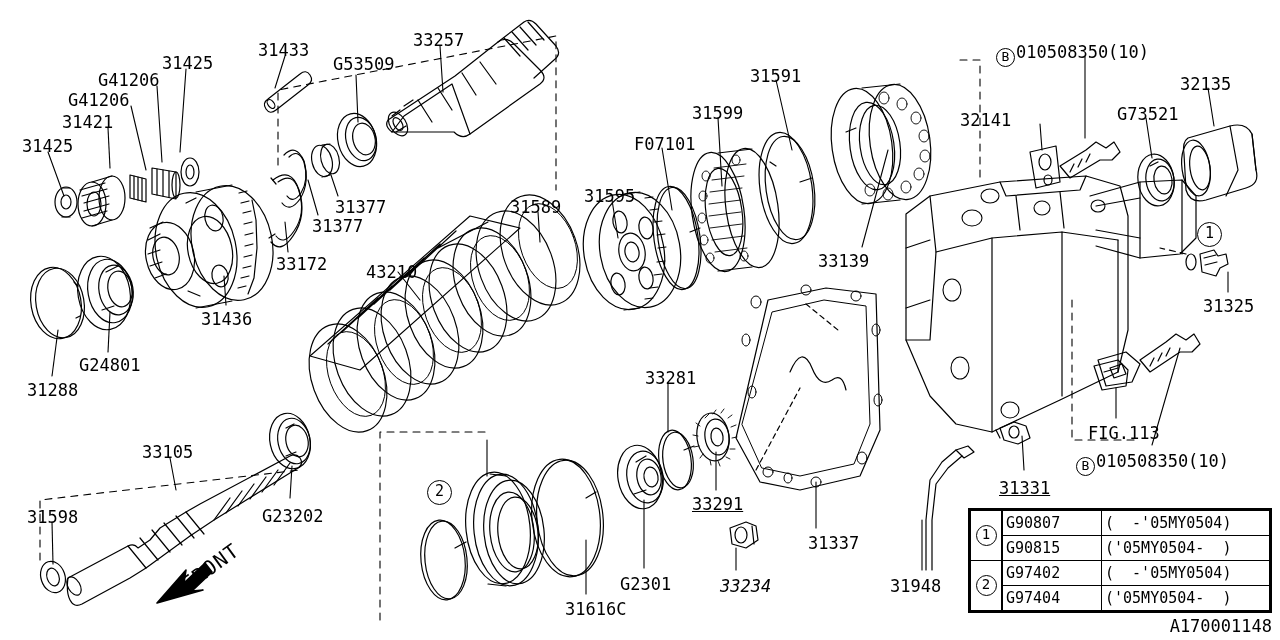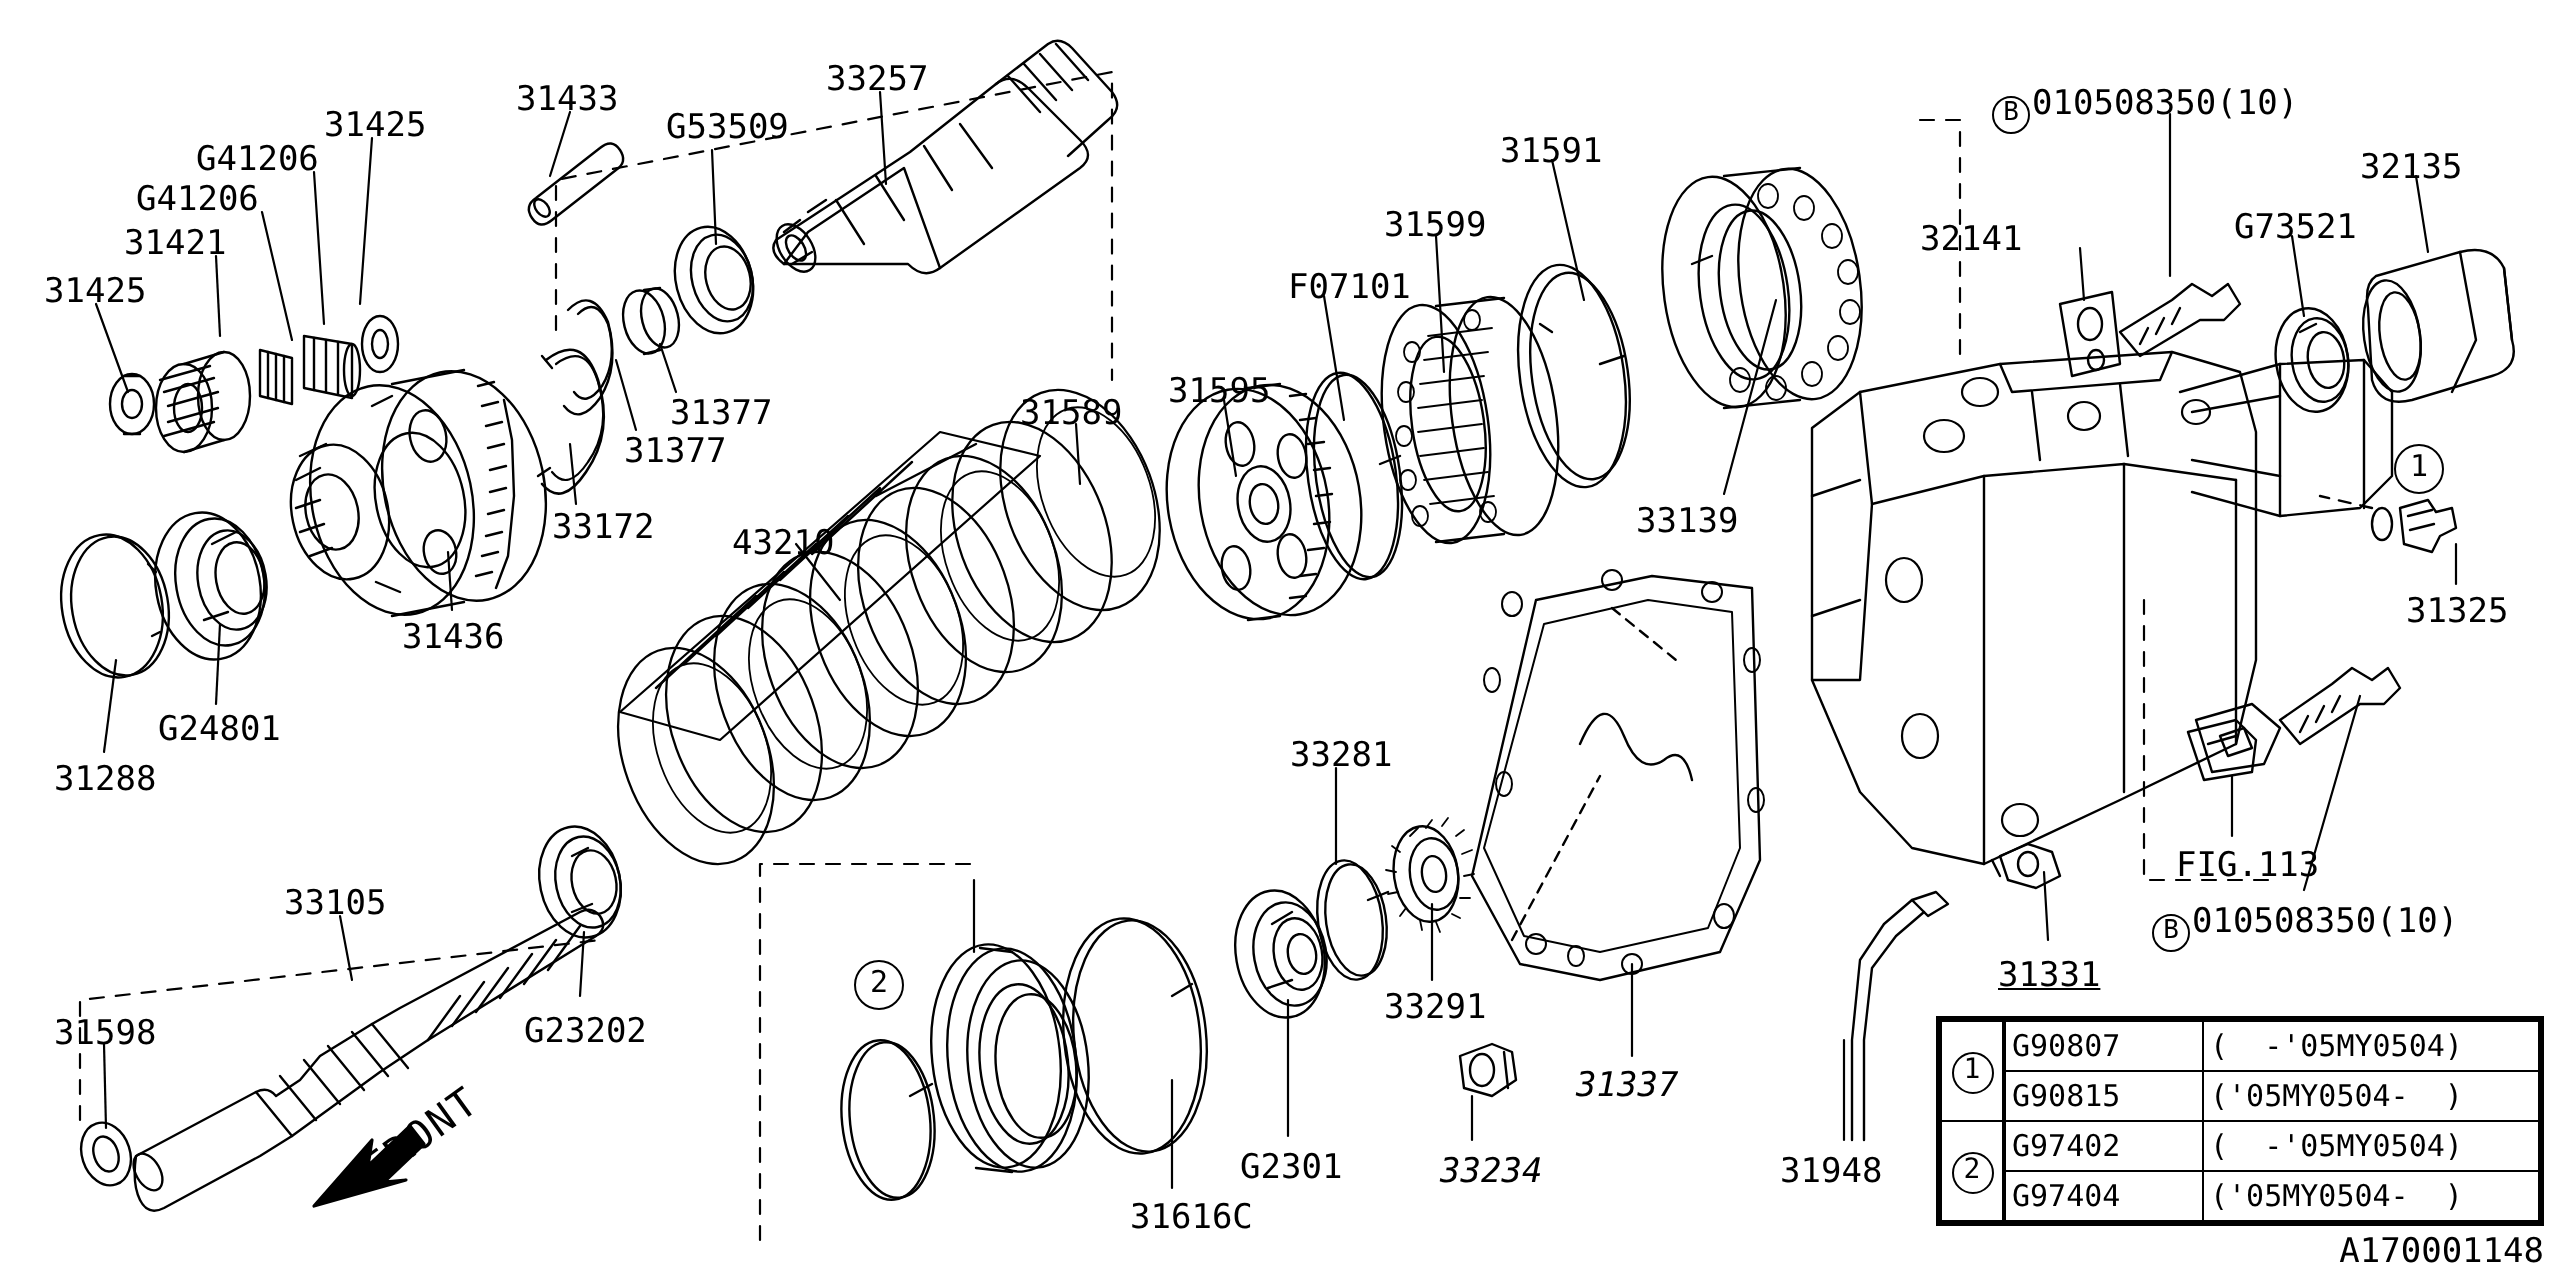--- a/index.html
+++ b/index.html
@@ -489,37 +489,37 @@
       <div class="lbl" style="left: 413px; top: 32px;">33257</div>
       <div class="lbl" style="left: 335px; top: 199px;">31377</div>
       <div class="lbl" style="left: 312px; top: 218px;">31377</div>
       <div class="lbl" style="left: 276px; top: 256px;">33172</div>
       <div class="lbl" style="left: 201px; top: 311px;">31436</div>
       <div class="lbl" style="left: 79px; top: 357px;">G24801</div>
       <div class="lbl" style="left: 27px; top: 382px;">31288</div>
       <div class="lbl" style="left: 366px; top: 264px;">43210</div>
       <div class="lbl" style="left: 510px; top: 199px;">31589</div>
       <div class="lbl" style="left: 584px; top: 188px;">31595</div>
-      <div class="lbl" style="left: 634px; top: 136px; margin-left: 10px;">F07101</div>
+      <div class="lbl" style="left: 634px; top: 136px;">F07101</div>
       <div class="lbl" style="left: 692px; top: 105px;">31599</div>
       <div class="lbl" style="left: 750px; top: 68px;">31591</div>
       <div class="lbl" style="left: 818px; top: 253px;">33139</div>
       <div class="lbl" style="left: 960px; top: 112px;">32141</div>
       <div class="lbl" style="left: 1117px; top: 106px;">G73521</div>
       <div class="lbl" style="left: 1180px; top: 76px;">32135</div>
       <div class="lbl" style="left: 1203px; top: 298px;">31325</div>
       <div class="lbl" style="left: 142px; top: 444px;">33105</div>
       <div class="lbl" style="left: 27px; top: 509px;">31598</div>
       <div class="lbl" style="left: 262px; top: 508px;">G23202</div>
       <div class="lbl" style="left: 565px; top: 601px;">31616C</div>
       <div class="lbl" style="left: 620px; top: 576px; text-align: right;">G2301</div>
       <div class="lbl" style="left: 645px; top: 370px;">33281</div>
-      <div class="lbl" style="left: 692px; top: 496px;">33291</div>
+      <div class="lbl" style="left: 692px; top: 496px; text-decoration: underline;">33291</div>
       <div class="lbl" style="left: 720px; top: 578px; font-style: italic;">33234</div>
-      <div class="lbl" style="left: 788px; top: 535px; font-style: italic;">31337</div>
+      <div class="lbl" style="left: 808px; top: 535px;">31337</div>
       <div class="lbl" style="left: 890px; top: 578px;">31948</div>
       <div class="lbl" style="left: 999px; top: 480px; text-decoration: underline;">31331</div>
       <div class="lbl" style="left: 1088px; top: 425px;">FIG.113</div>
     </div>
 
   <div id="boltcallouts">
       <div class="lbl" style="left: 996px; top: 44px;"><span class="bcirc">B</span><span>010508350(10)</span></div>
       <div class="lbl" style="left: 1076px; top: 453px;"><span class="bcirc">B</span><span>010508350(10)</span></div>
     </div>
 

